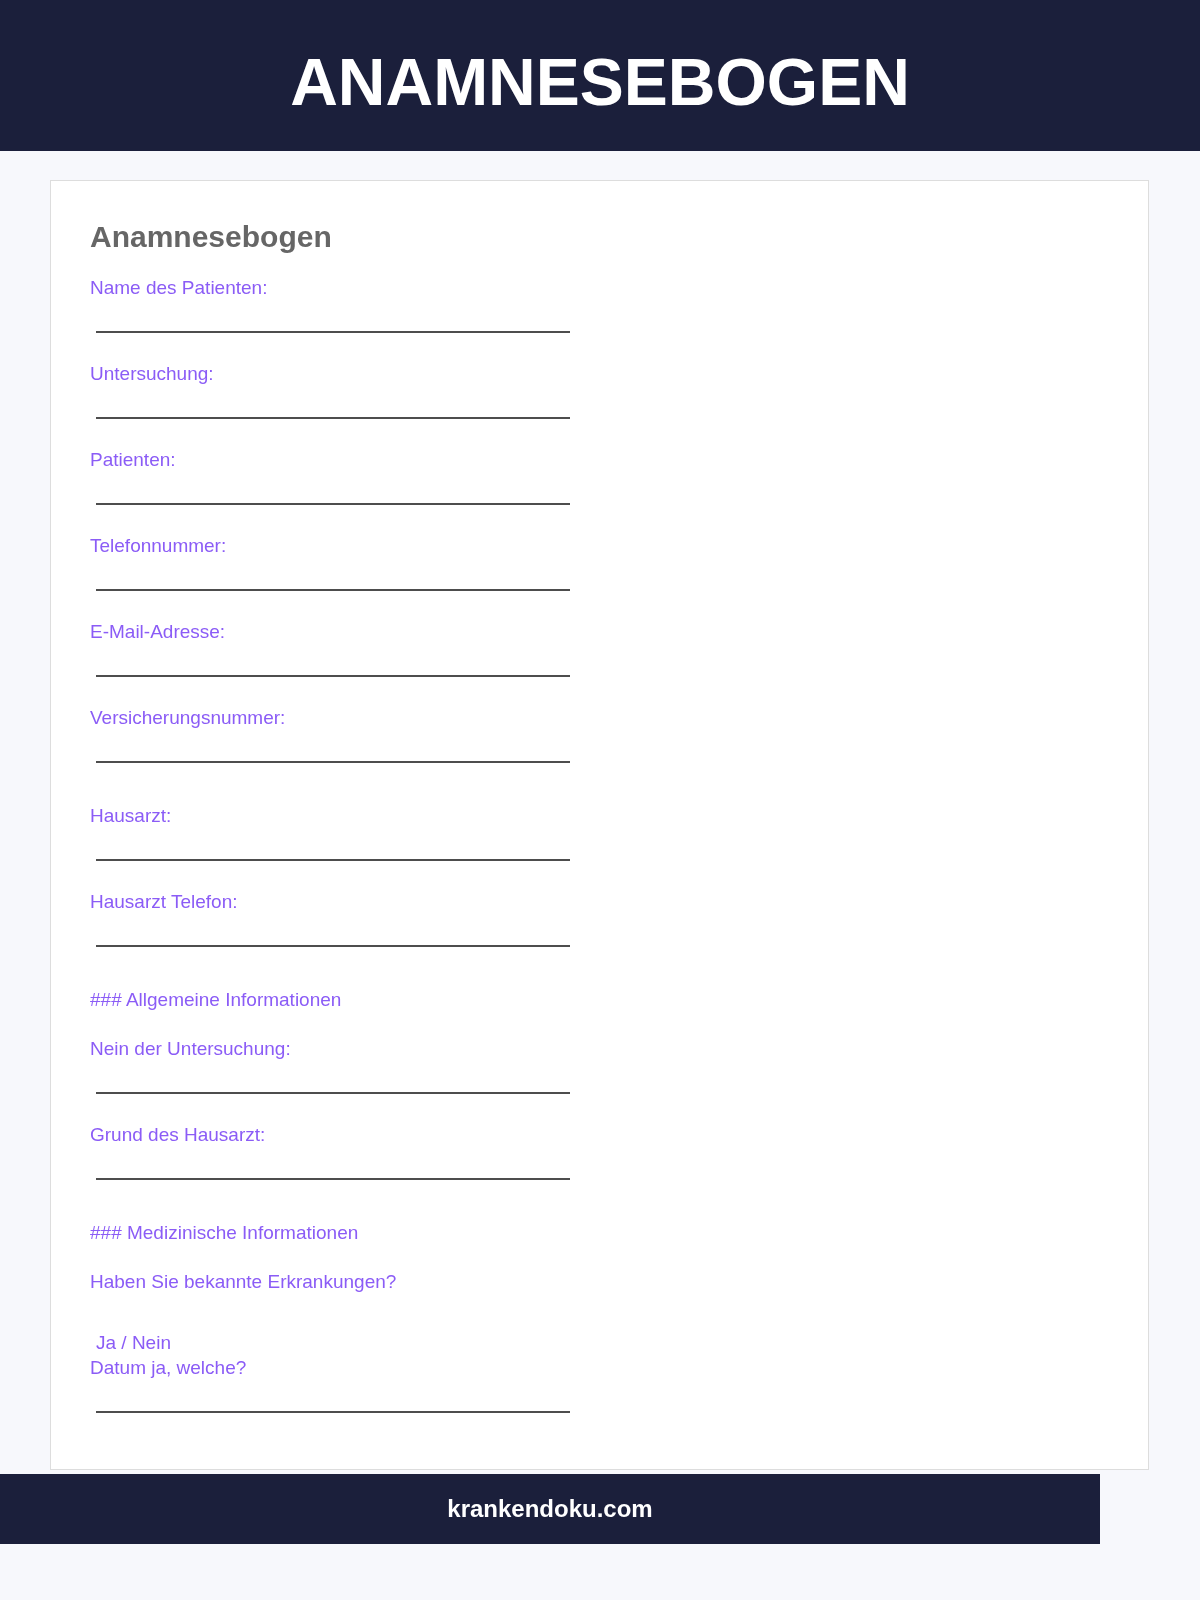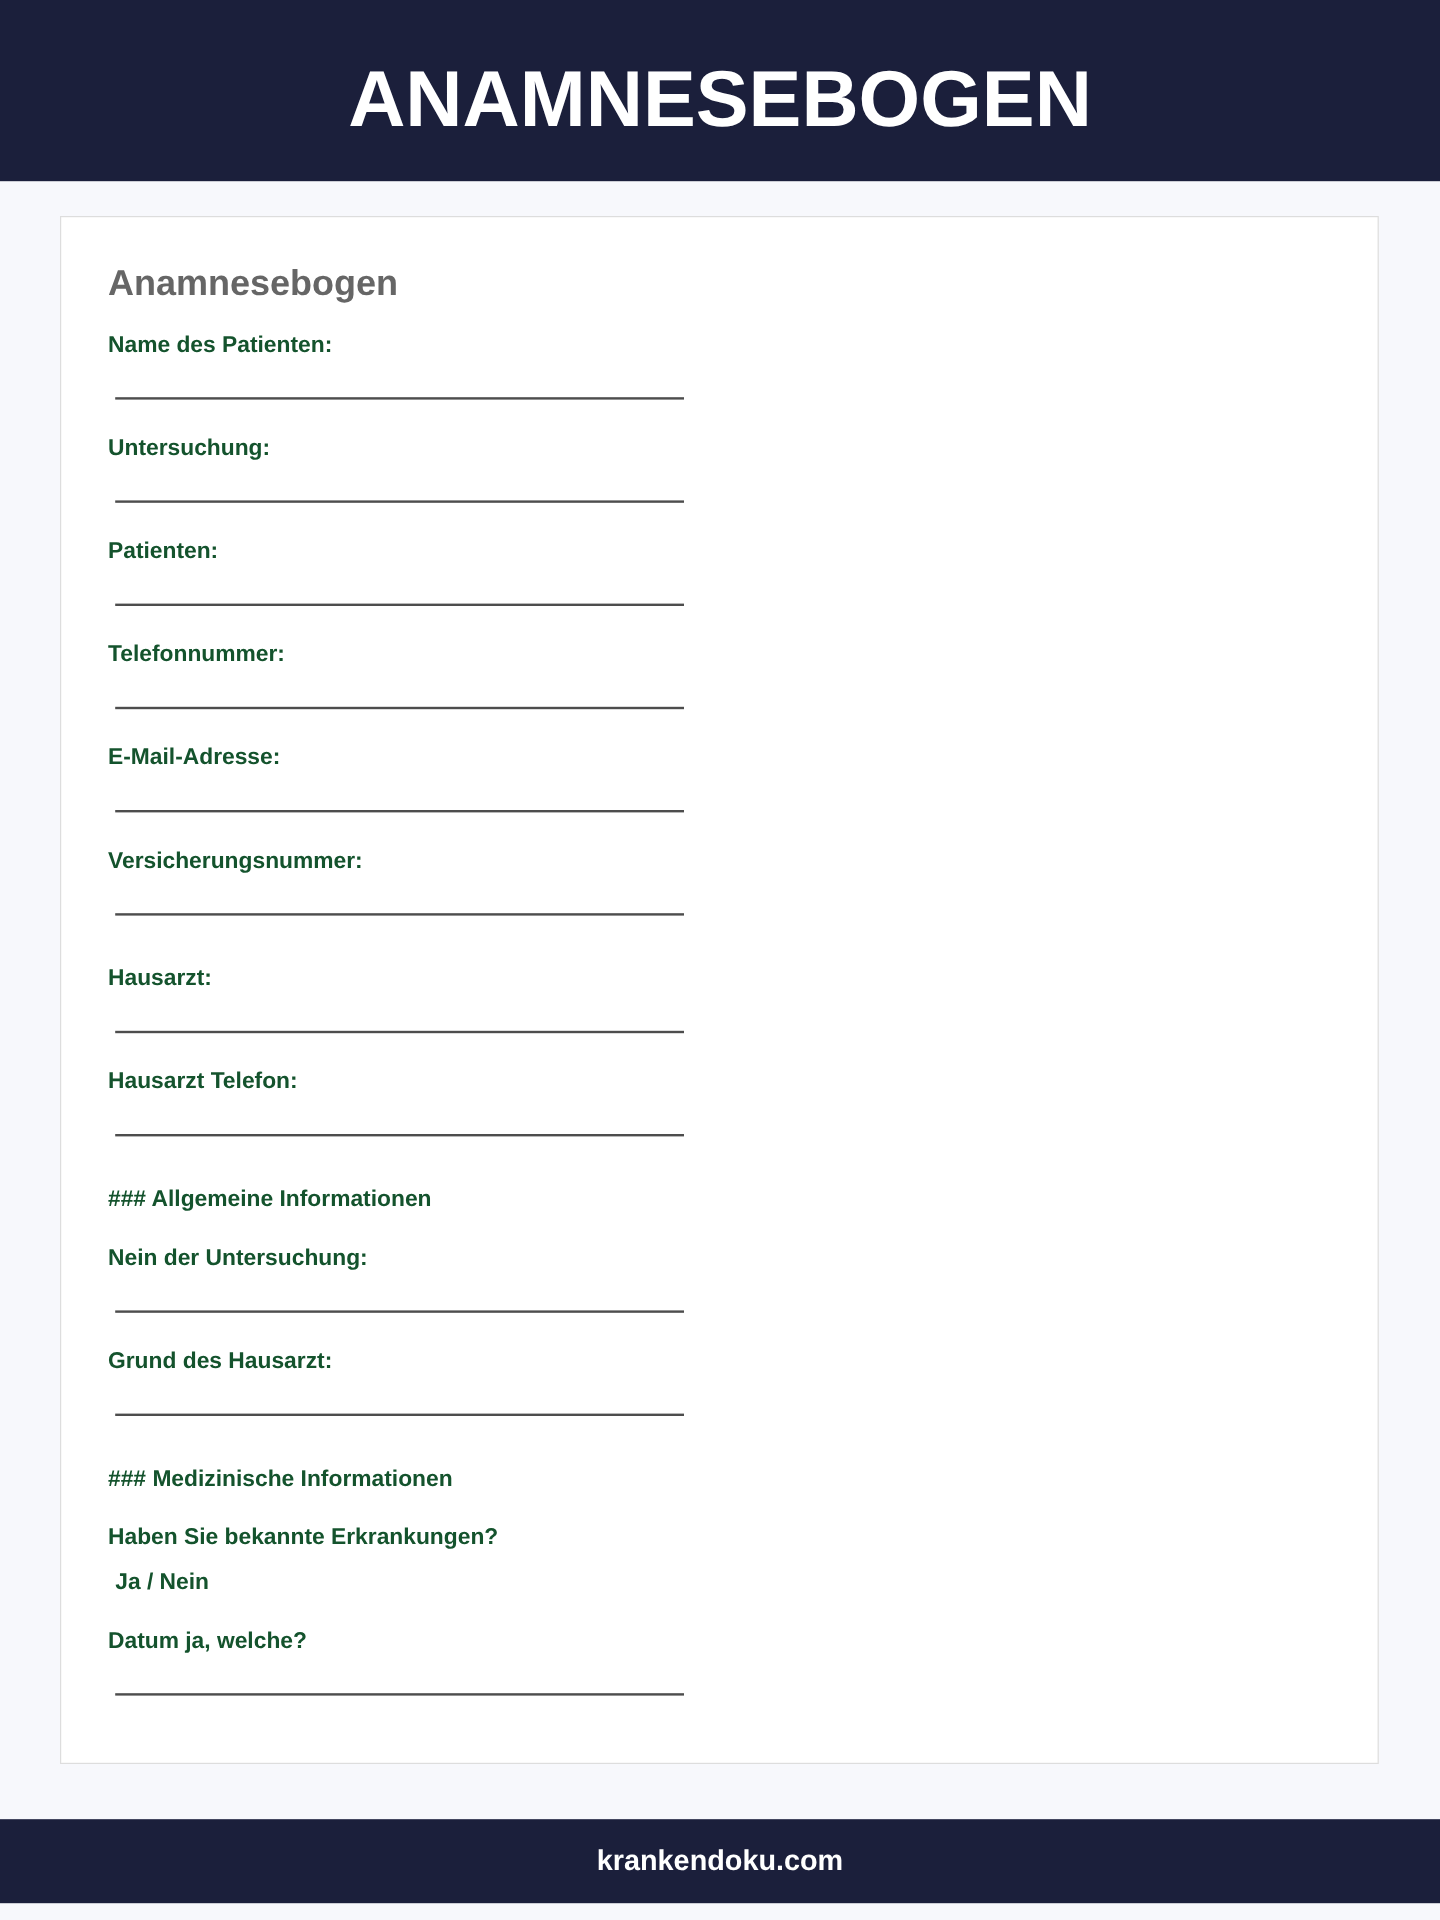--- a/index.html
+++ b/index.html
@@ -27,31 +27,31 @@
     border: 1px solid #dddddd;
     box-sizing: border-box;
   }
   .card-inner { position: absolute; left: 39px; top: 0; width: 1000px; }
   .doc-title {
     position: absolute; left: 0; top: 39px;
     font-size: 30px; font-weight: bold; color: #666666; margin: 0;
   }
   .field-label, .section-heading, .question, .options {
     position: absolute; left: 0;
-    font-size: 19px; font-weight: bold; color: #14532d;
+    font-size: 19px; font-weight: normal; color: #8b5cf6;
     white-space: nowrap;
   }
-  .options { left: 6px; }
+  .options { left: 6px; margin-top: 24px; }
   .line-input {
     position: absolute; left: 6px; width: 474px; height: 0;
     border: none; border-top: 2px solid #4d4d4d;
     background: transparent; padding: 0; margin: 0;
   }
   .footer {
-    position: absolute; left: 0; top: 1516px; width: 1200px; height: 70px;
+    position: absolute; left: 0; top: 1474px; width: 1100px; height: 70px;
     background: #1b1f3b;
     display: flex; align-items: center; justify-content: center;
   }
   .footer span { color: #ffffff; font-size: 24px; font-weight: bold; }
 </style>
 </head>
 <body>
 
 <div class="header">
   <h1>ANAMNESEBOGEN</h1>

